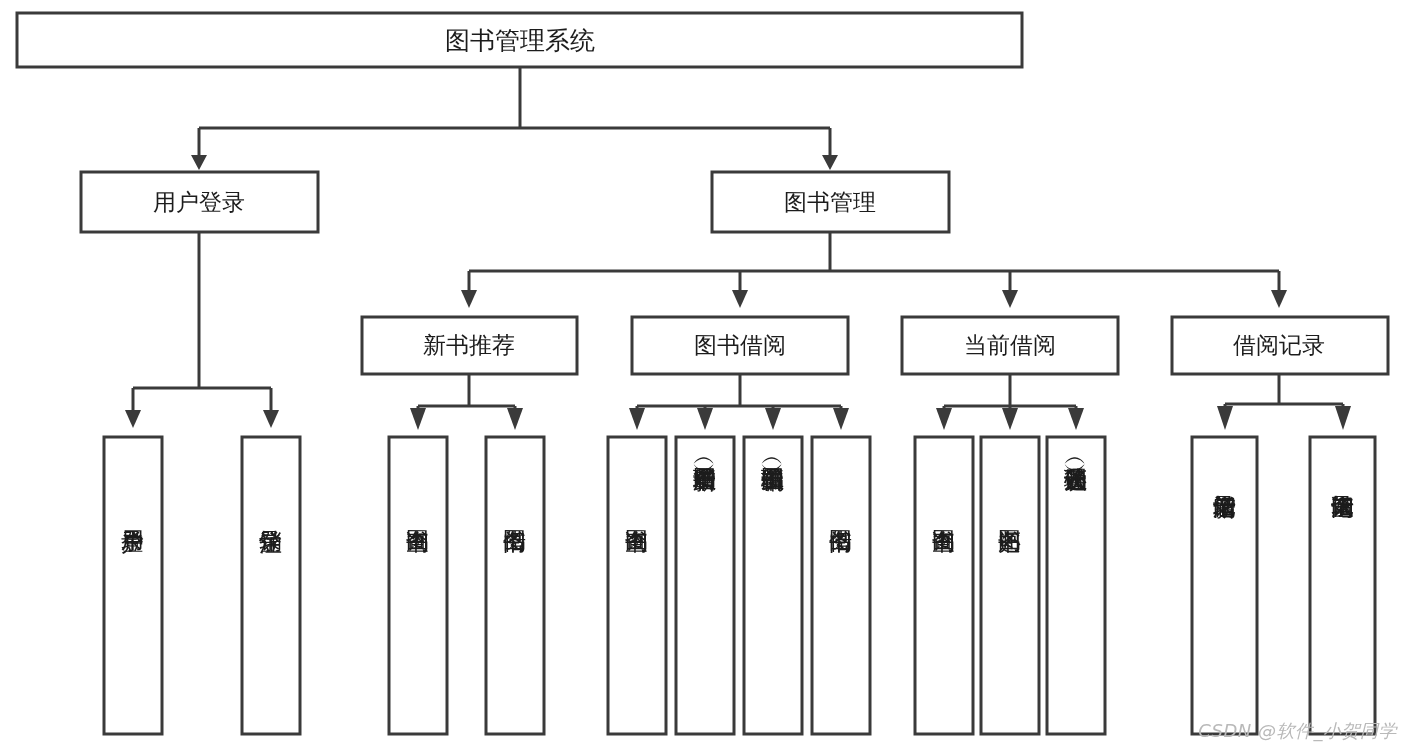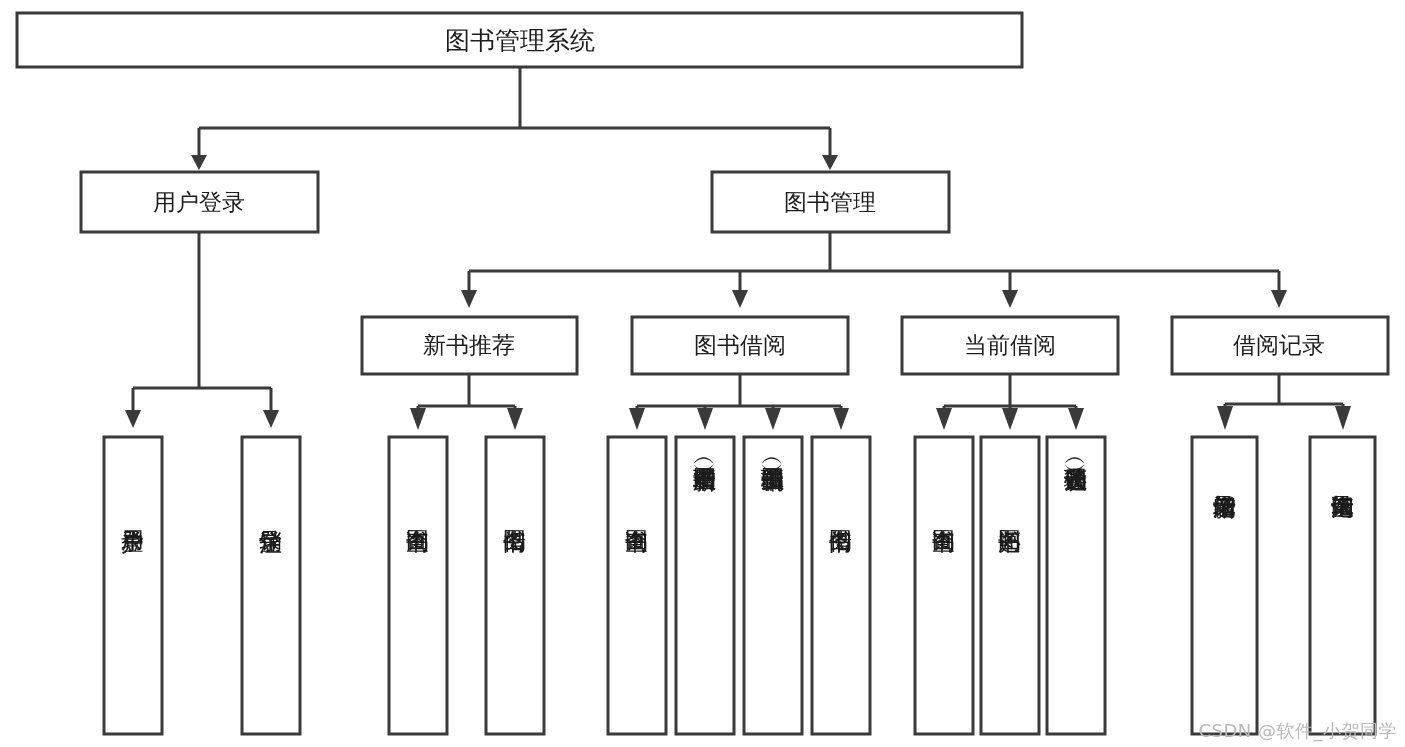--- a/index.html
+++ b/index.html
@@ -32,20 +32,21 @@
   .watermark{
     position:absolute;
     right:8px;
     bottom:4px;
     font-family:"DejaVu Sans","Liberation Sans",sans-serif;
     font-size:18px;
     color:#b9b9b9;
     letter-spacing:0.5px;
     white-space:nowrap;
     user-select:none;
+    font-style:italic;
   }
 </style>
 </head>
 <body>
 
 <svg id="diagram" viewBox="0 0 1405 747">
   <defs>
     <marker id="arrow" viewBox="0 0 12 14" refX="6" refY="13" markerWidth="12" markerHeight="14" orient="auto-start-reverse">
       <path d="M 0 0 L 12 0 L 6 14 z" class="arrow-head"></path>
     </marker>

